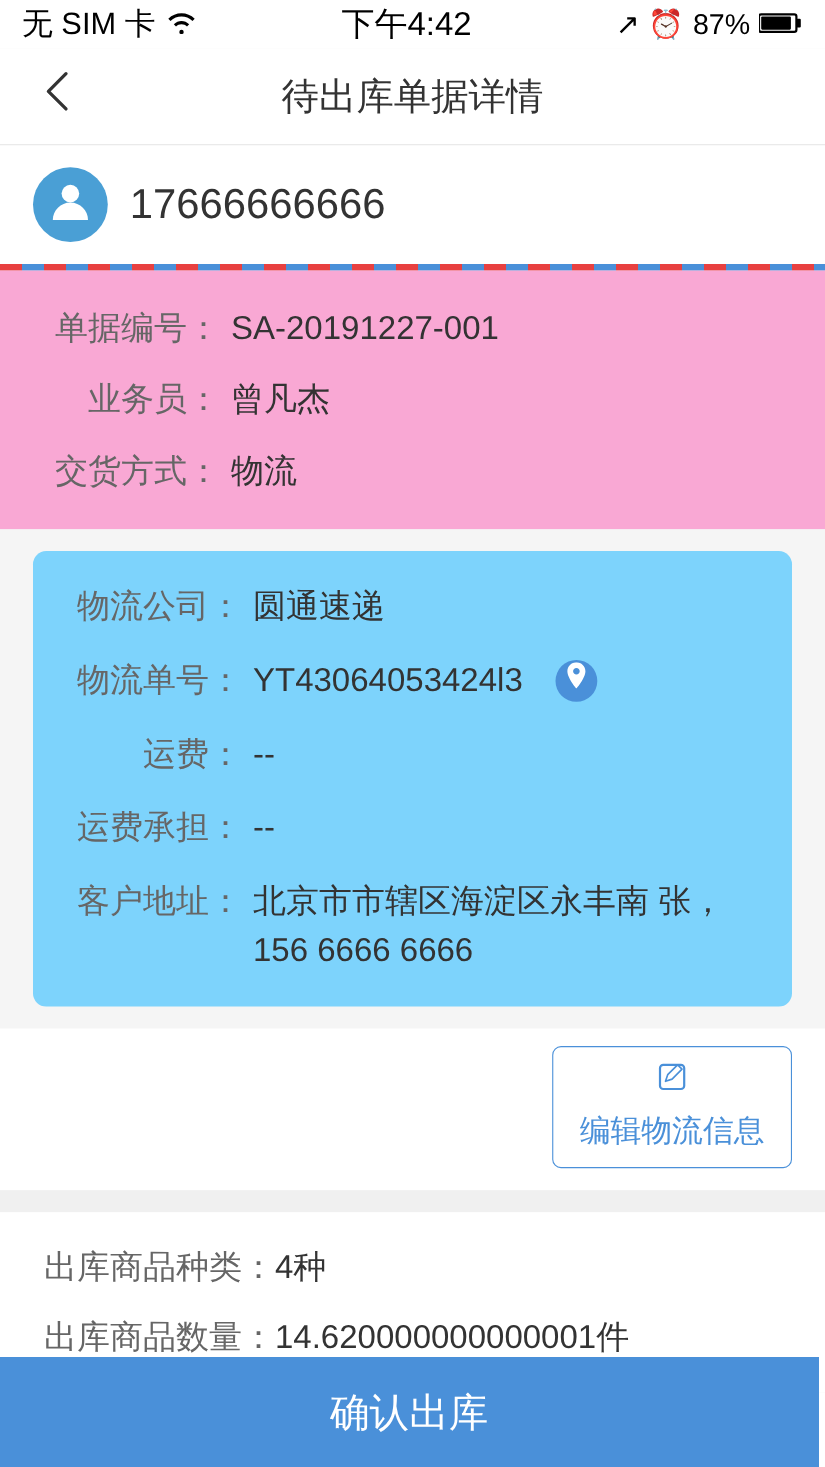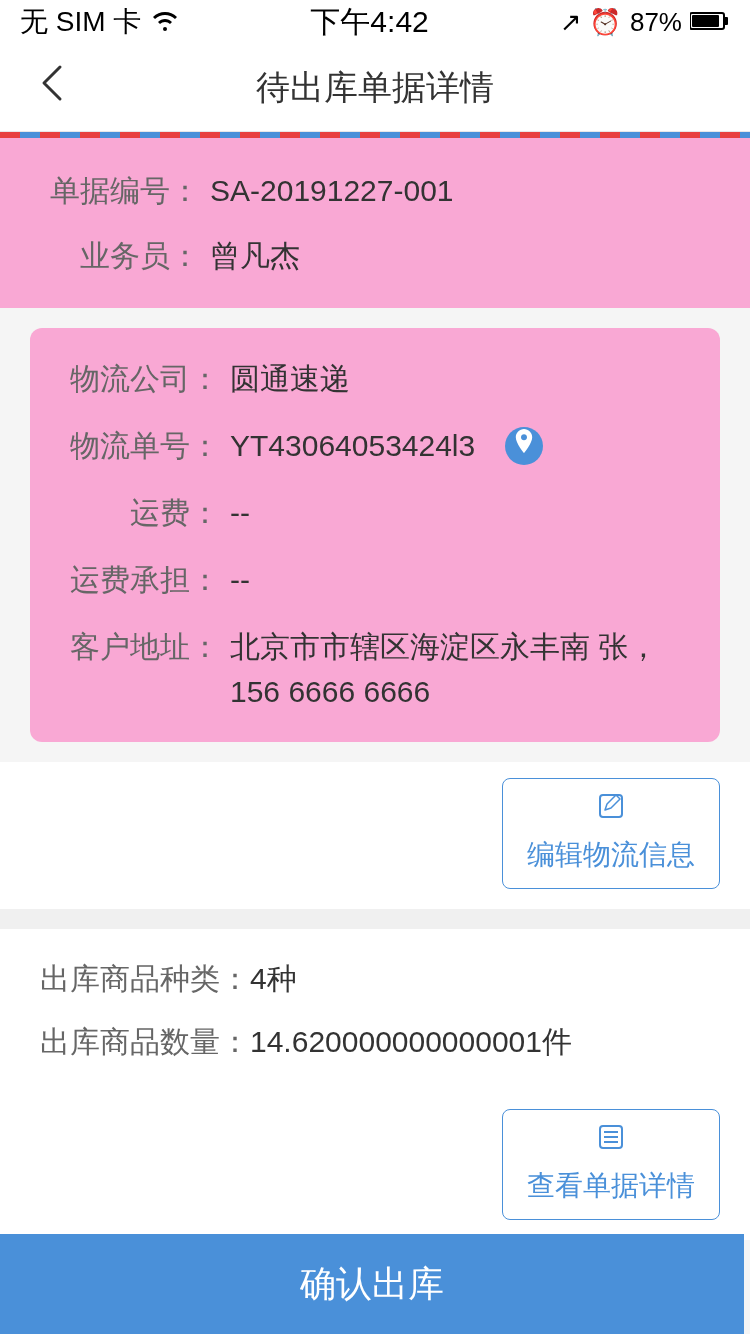--- a/index.html
+++ b/index.html
@@ -132,21 +132,21 @@
       flex-shrink: 0;
     }
     .info-value {
       color: #333;
       flex: 1;
       padding-left: 10px;
     }
 
     
     .logistics-card {
-      background: #f9a8d4;
+      background: #7dd3fc;
       border-radius: 12px;
       margin: 0 30px 20px;
       padding: 28px 30px;
     }
     .logistics-row {
       display: flex;
       align-items: flex-start;
       margin-bottom: 22px;
       font-size: 30px;
       line-height: 1.5;
@@ -299,31 +299,46 @@
 
   <div class="nav-bar">
     <div class="back-btn">
       <svg width="24" height="40" viewBox="0 0 24 40">
         <polyline points="20,4 4,20 20,36" fill="none" stroke="#333" stroke-width="3" stroke-linecap="round" stroke-linejoin="round"></polyline>
       </svg>
     </div>
     <div class="nav-title">待出库单据详情</div>
   </div>
 
+  <div class="customer-header">
+    <div class="avatar">
+      <span class="avatar-icon">
+        <svg width="40" height="40" viewBox="0 0 40 40">
+          <circle cx="20" cy="14" r="8" fill="#fff"></circle>
+          <path d="M4 38c0-8.8 7.2-16 16-16s16 7.2 16 16" fill="#fff"></path>
+        </svg>
+      </span>
+    </div>
+    <div class="customer-phone">17666666666</div>
+  </div>
 
   <div class="dashed-separator"></div>
 
   <div class="info-section">
     <div class="info-row">
       <span class="info-label">单据编号：</span>
       <span class="info-value">SA-20191227-001</span>
     </div>
     <div class="info-row">
       <span class="info-label">业务员：</span>
       <span class="info-value">曾凡杰</span>
+    </div>
+    <div class="info-row">
+      <span class="info-label">交货方式：</span>
+      <span class="info-value">物流</span>
     </div>
   </div>
 
   <div class="logistics-card">
     <div class="logistics-row">
       <span class="logistics-label">物流公司：</span>
       <span class="logistics-value">圆通速递</span>
     </div>
     <div class="logistics-row">
       <span class="logistics-label">物流单号：</span>

